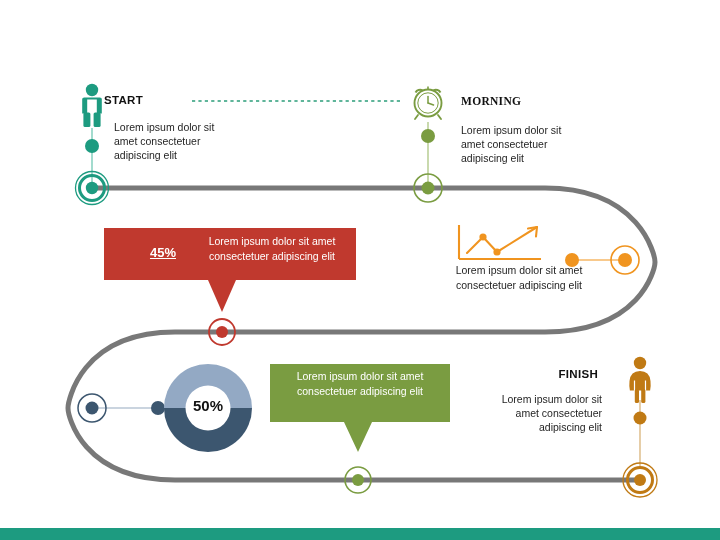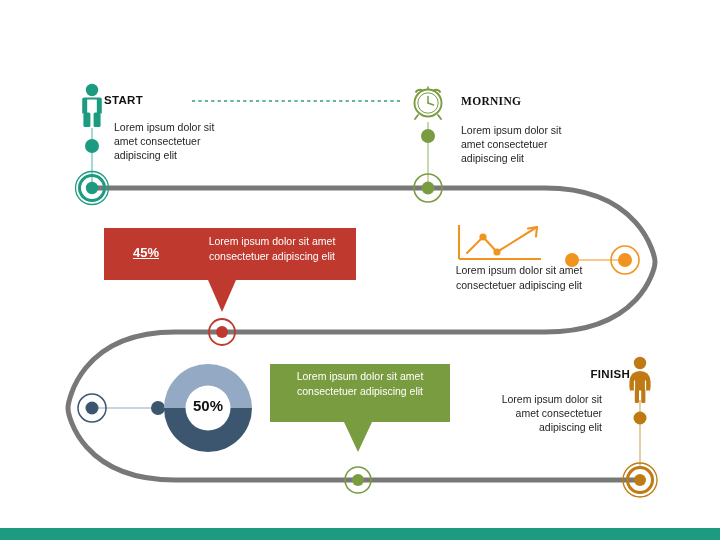--- a/index.html
+++ b/index.html
@@ -40,21 +40,21 @@
     position:absolute;font-size:10.5px;color:#1f1f1f;line-height:14px;
   }
 
   
   .red-box{
     position:absolute;left:104px;top:228px;width:252px;height:52px;
     background:#c0392e;
   }
   .red-pct{
     position:absolute;left:116px;top:245px;width:60px;
-    text-align:center;color:#ffffff;font-size:13px;font-weight:bold;text-decoration:underline;
+    text-align:right;color:#ffffff;font-size:13px;font-weight:bold;text-decoration:underline;
   }
   .red-text{
     position:absolute;left:196px;top:234px;width:152px;
     text-align:center;color:#ffffff;font-size:10.5px;line-height:14.5px;
   }
 
   
   .green-box{
     position:absolute;left:270px;top:364px;width:180px;height:58px;
     background:#7a9c41;
@@ -189,18 +189,18 @@
   <div class="orange-cap">Lorem ipsum dolor sit amet consectetuer adipiscing elit</div>
 
   <div class="donut-label">50%</div>
 
   <div class="stage-label" style="left:104px;top:94px;">START</div>
   <div class="stage-body" style="left:114px;top:120px;width:125px;text-align:left;">Lorem ipsum dolor sit amet consectetuer adipiscing elit</div>
 
   <div class="stage-label" style="left:461px;top:95px;font-family:Liberation Serif, serif;">MORNING</div>
   <div class="stage-body" style="left:461px;top:123px;width:125px;text-align:left;">Lorem ipsum dolor sit amet consectetuer adipiscing elit</div>
 
-  <div class="stage-label" style="left:508px;top:368px;width:122px;text-align:right;">FINISH</div>
+  <div class="stage-label" style="left:476px;top:368px;width:122px;text-align:right;">FINISH</div>
   <div class="stage-body" style="left:477px;top:392px;width:125px;text-align:right;">Lorem ipsum dolor sit amet consectetuer adipiscing elit</div>
 
   <div class="bottom-bar"></div>
 
 </div>
 
 </body></html>

